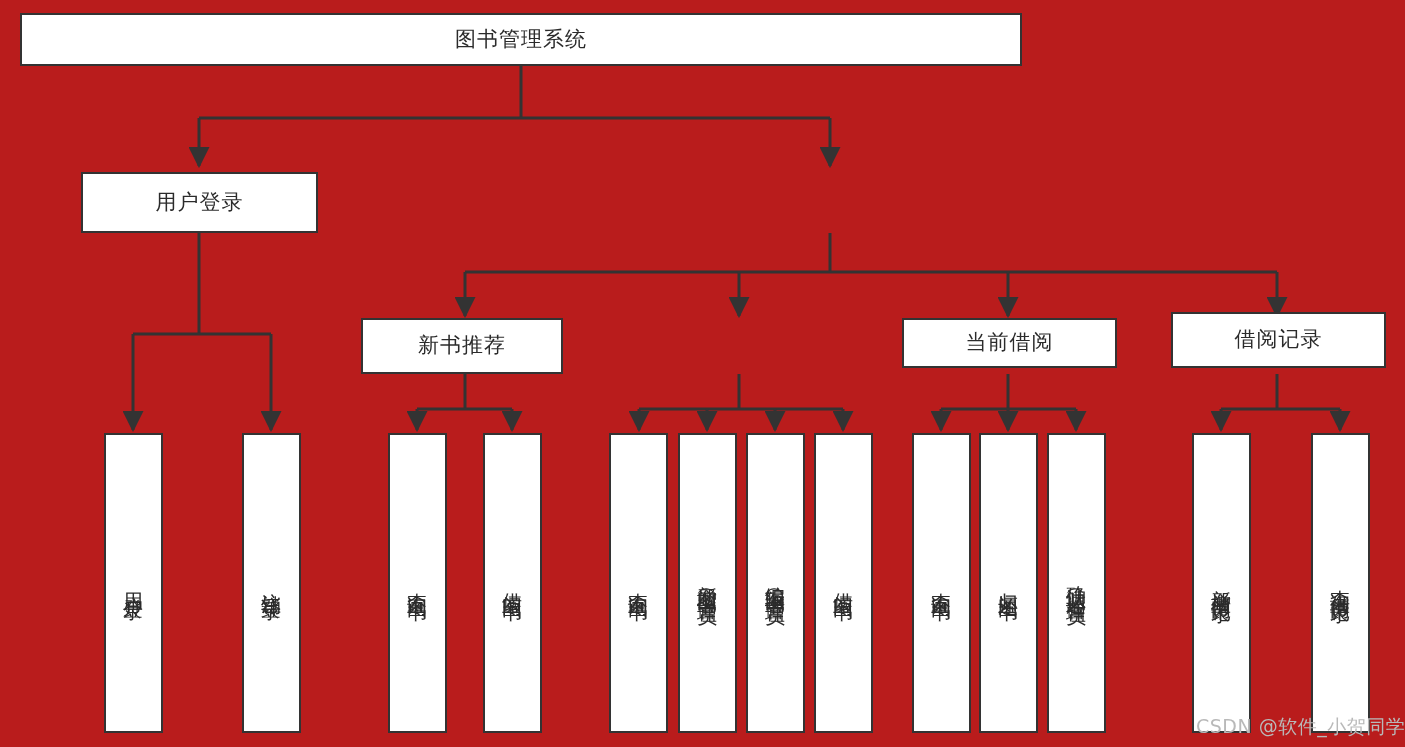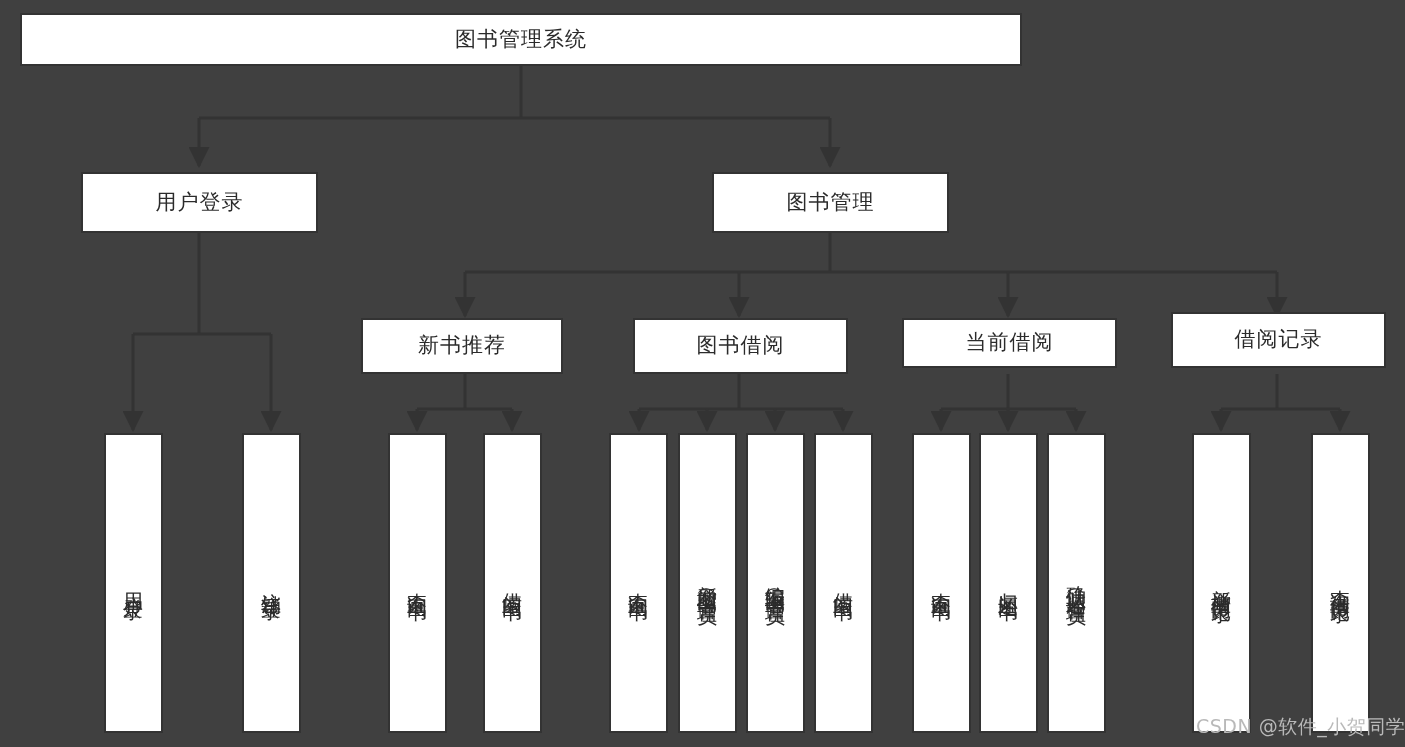--- a/index.html
+++ b/index.html
@@ -8,21 +8,21 @@
     padding: 0;
     background: #ffffff;
   }
   body {
     font-family: "DejaVu Sans", "Liberation Sans", sans-serif;
   }
   #canvas {
     position: relative;
     width: 1405px;
     height: 747px;
-    background: #404040;
+    background: #b91c1c;
     overflow: hidden;
   }
   #edges {
     position: absolute;
     left: 0;
     top: 0;
     width: 1405px;
     height: 747px;
     pointer-events: none;
   }
@@ -120,31 +120,25 @@
   </svg>
 
   <div class="node h" style="left:20px; top:13px; width:1002px; height:53px;">
     <span>图书管理系统</span>
   </div>
 
   <div class="node h" style="left:81px; top:172px; width:237px; height:61px;">
     <span>用户登录</span>
   </div>
 
-  <div class="node h" style="left:712px; top:172px; width:237px; height:61px;">
-    <span>图书管理</span>
-  </div>
 
   <div class="node h" style="left:361px; top:318px; width:202px; height:56px;">
     <span>新书推荐</span>
   </div>
 
-  <div class="node h" style="left:633px; top:318px; width:215px; height:56px;">
-    <span>图书借阅</span>
-  </div>
 
   <div class="node h" style="left:902px; top:318px; width:215px; height:50px;">
     <span>当前借阅</span>
   </div>
 
   <div class="node h" style="left:1171px; top:312px; width:215px; height:56px;">
     <span>借阅记录</span>
   </div>
 
   <div class="node v" style="left:104px; top:433px; width:59px; height:300px;">

